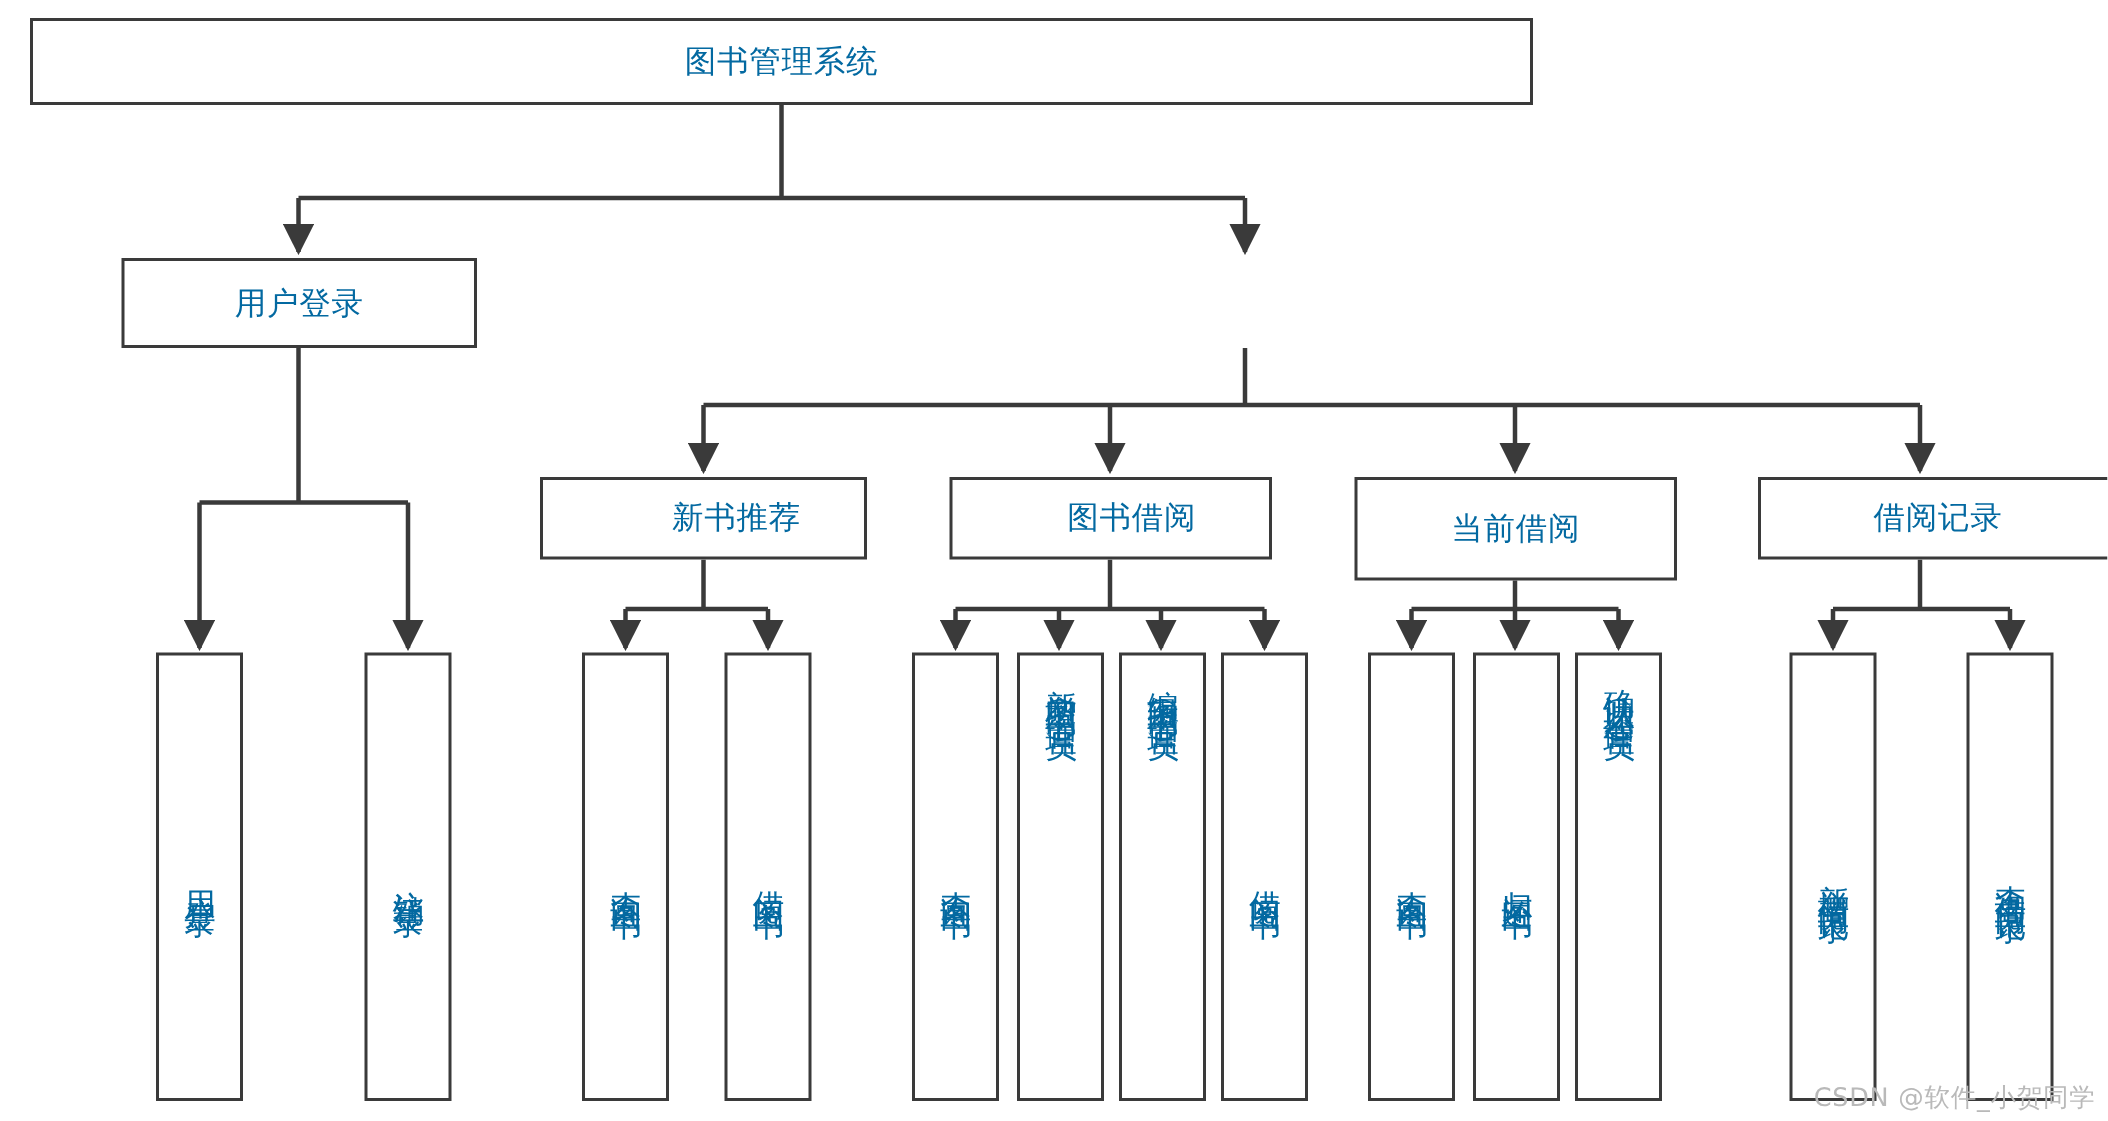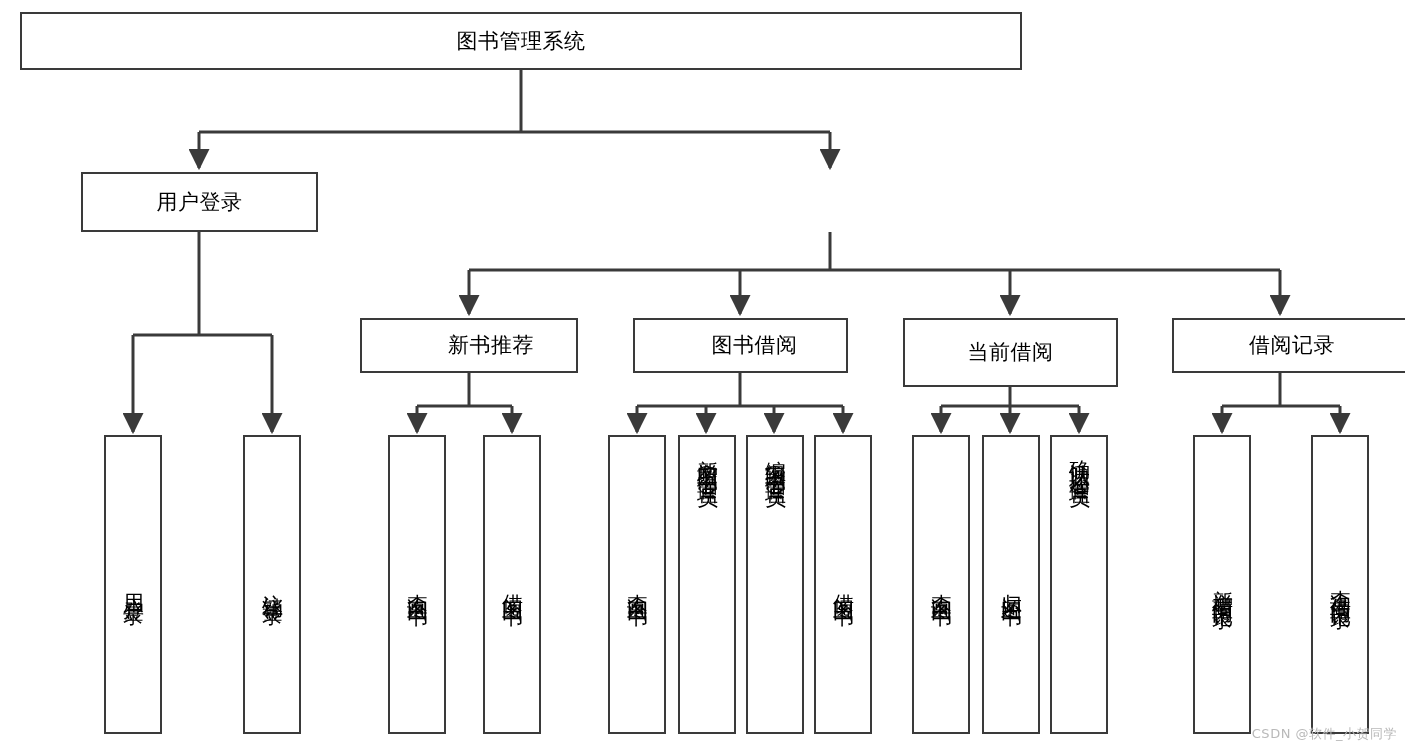--- a/index.html
+++ b/index.html
@@ -30,21 +30,21 @@
     box-sizing: border-box;
     background: #ffffff;
     border: 2px solid #3a3a3a;
     display: flex;
     align-items: center;
     justify-content: center;
     overflow: hidden;
   }
   .node-label {
     font-size: 21px;
-    color: #000000;
+    color: #0369a1;
     letter-spacing: 0.5px;
     line-height: 1.18;
     text-align: center;
     white-space: nowrap;
   }
   .node-box.vertical .node-label {
     writing-mode: vertical-rl;
     text-orientation: upright;
     letter-spacing: 4px;
     font-size: 21px;
@@ -54,21 +54,21 @@
     padding-top: 6px;
   }
   .node-box.vertical.centered {
     align-items: center;
     padding-top: 0;
   }
   .watermark {
     position: absolute;
     right: 8px;
     bottom: 4px;
-    font-size: 13px;
+    font-size: 17px;
     color: #b9b9b9;
     white-space: nowrap;
     letter-spacing: 0.5px;
   }
 </style>
 </head>
 <body>
 
 <div id="canvas">
 

